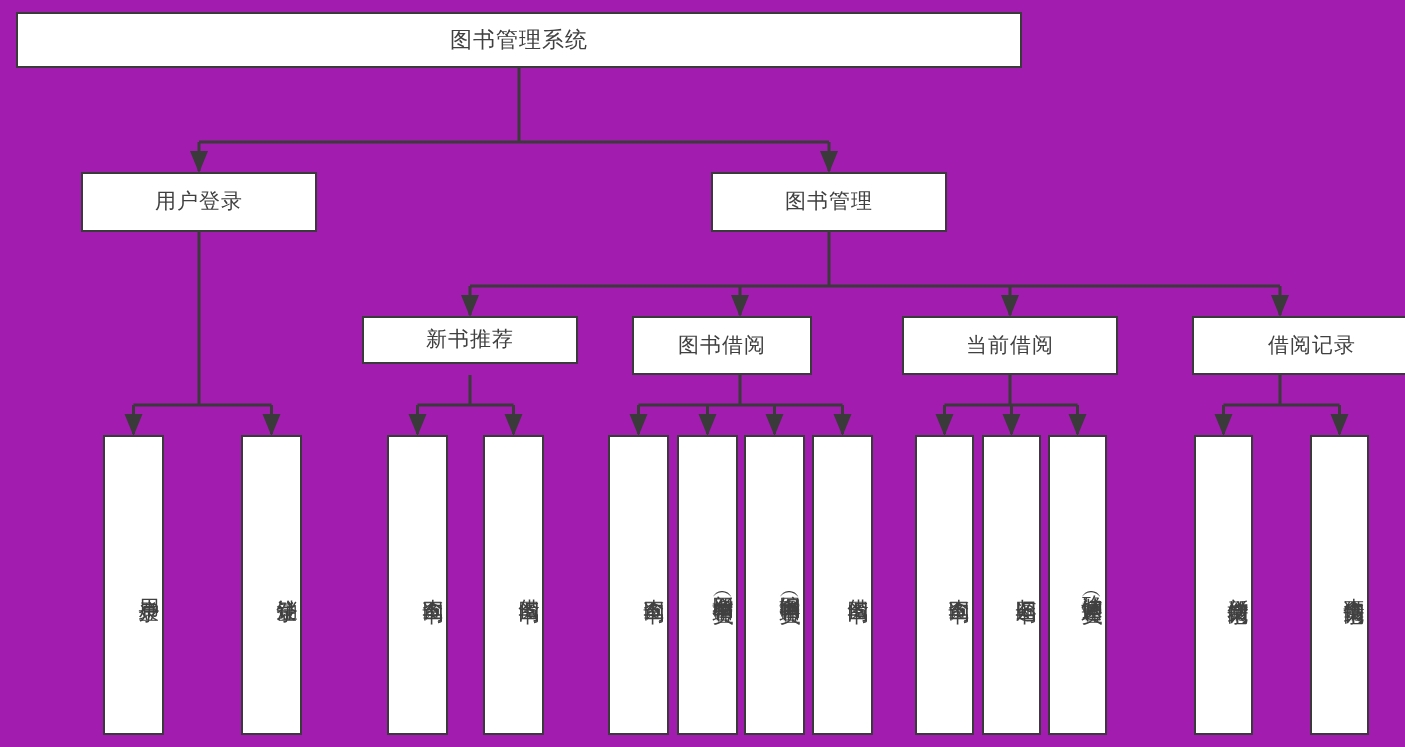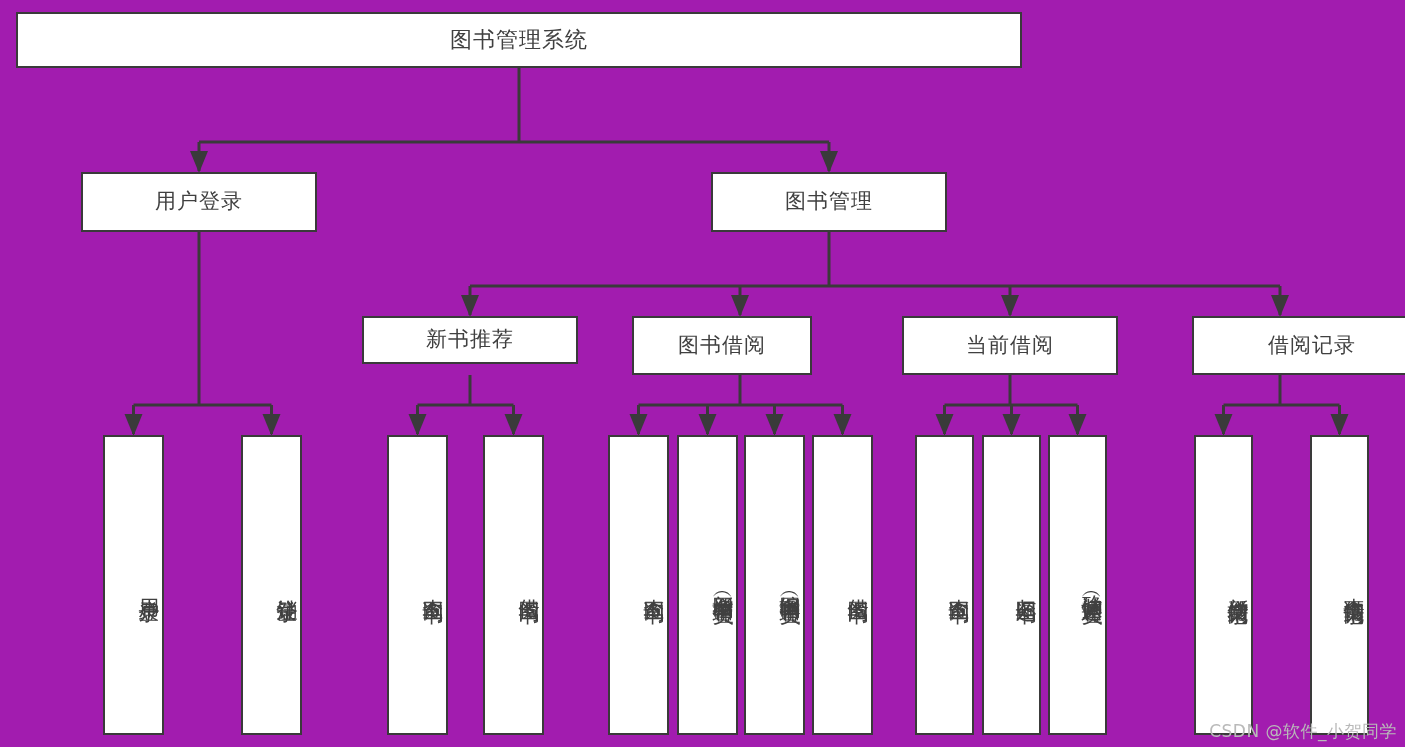--- a/index.html
+++ b/index.html
@@ -185,14 +185,13 @@
       <div class="node vert" style="left: 1048px; top: 435px; width: 59px; height: 300px;">
         <span class="vtext">确认归还（管理员）</span>
       </div>
       <div class="node vert" style="left: 1194px; top: 435px; width: 59px; height: 300px;">
         <span class="vtext">新增借阅记录</span>
       </div>
       <div class="node vert" style="left: 1310px; top: 435px; width: 59px; height: 300px;">
         <span class="vtext">查询借阅记录</span>
       </div>
     </div>
-  <div class="watermark">CSDN @软件_小贺同学</div>
 </div>
 
 </body></html>

